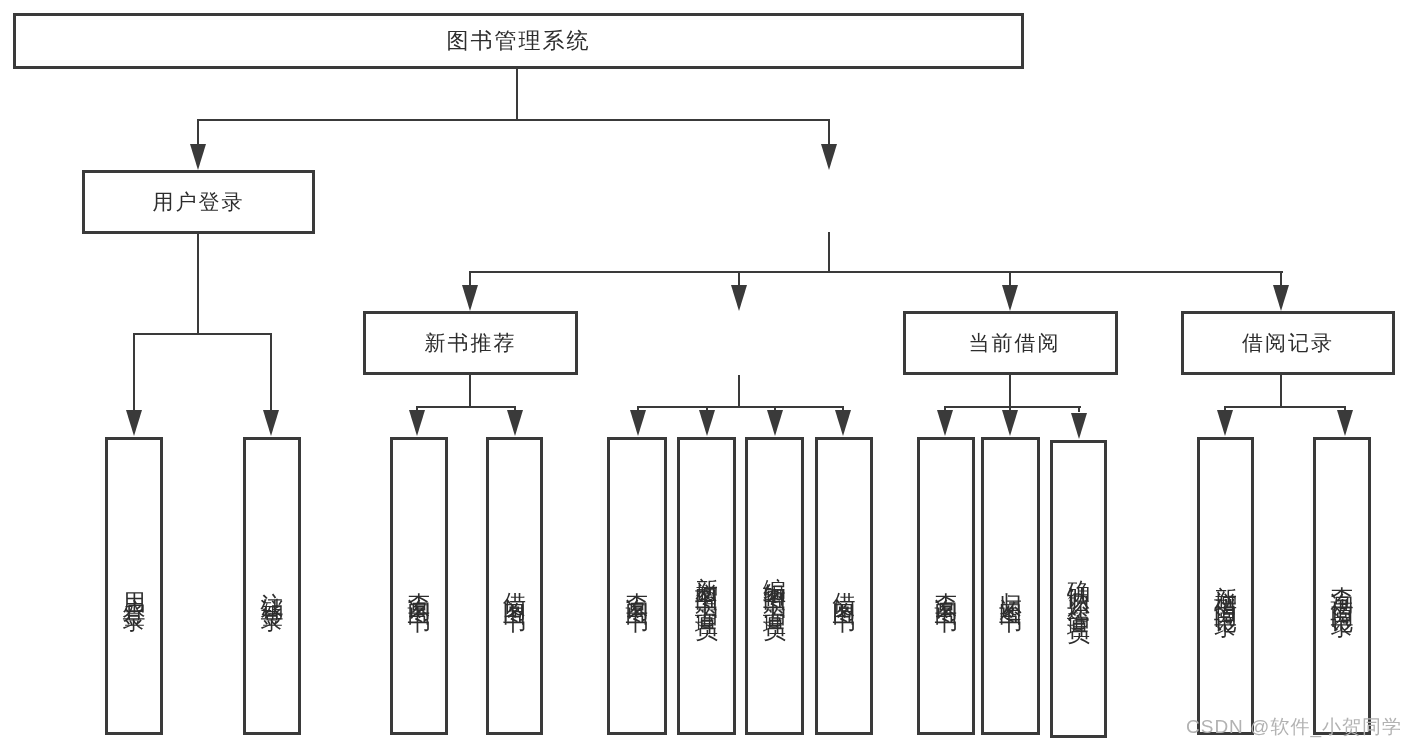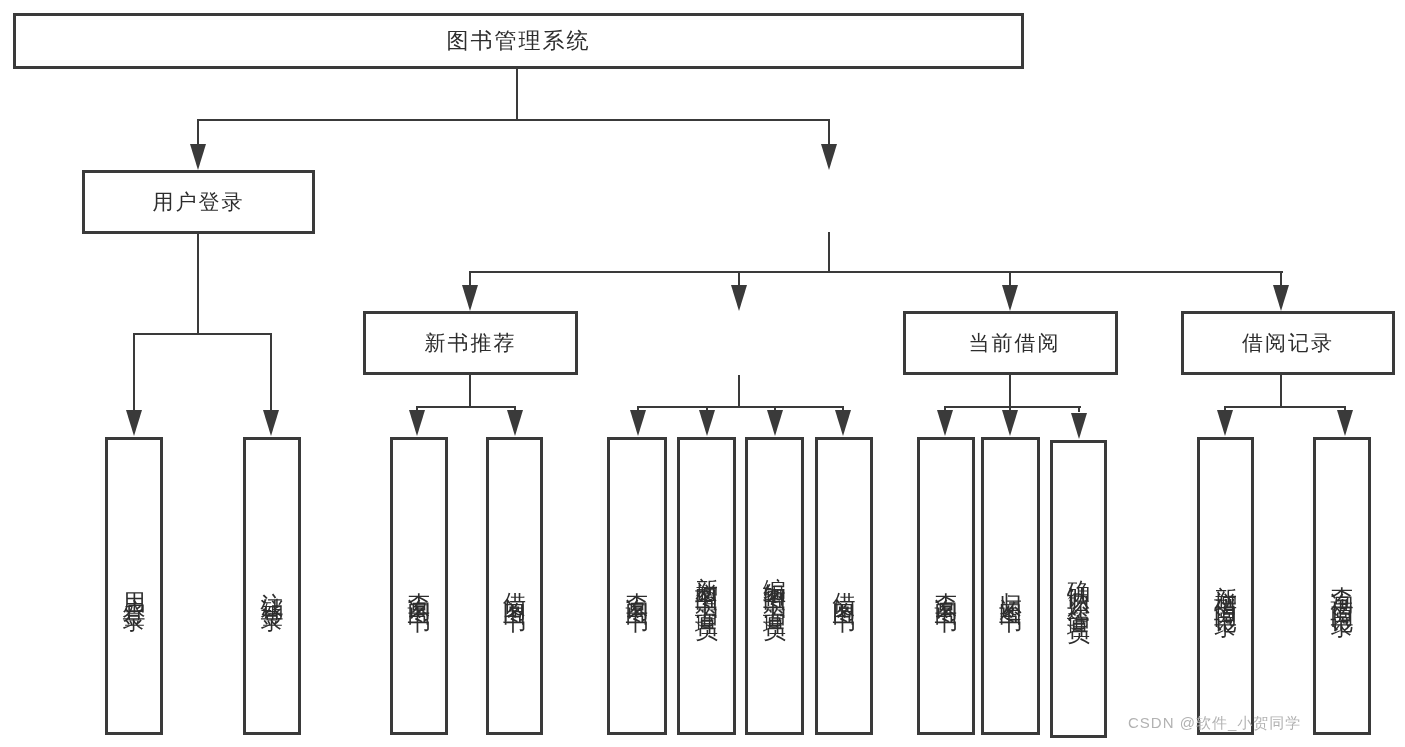--- a/index.html
+++ b/index.html
@@ -52,22 +52,22 @@
   .vline{position:absolute;width:2px;background:var(--line);}
   .arrow{
     position:absolute;
     width:0;height:0;
     border-left:8px solid transparent;
     border-right:8px solid transparent;
     border-top:26px solid var(--line);
   }
   .watermark{
     position:absolute;
-    left:1128px;top:714px;
-    font-size:15px;
+    left:1186px;top:714px;
+    font-size:19px;
     letter-spacing:1px;
     color:var(--wm);
     white-space:nowrap;
   }
 </style>
 </head>
 <body>
 
 <div class="canvas">
 

